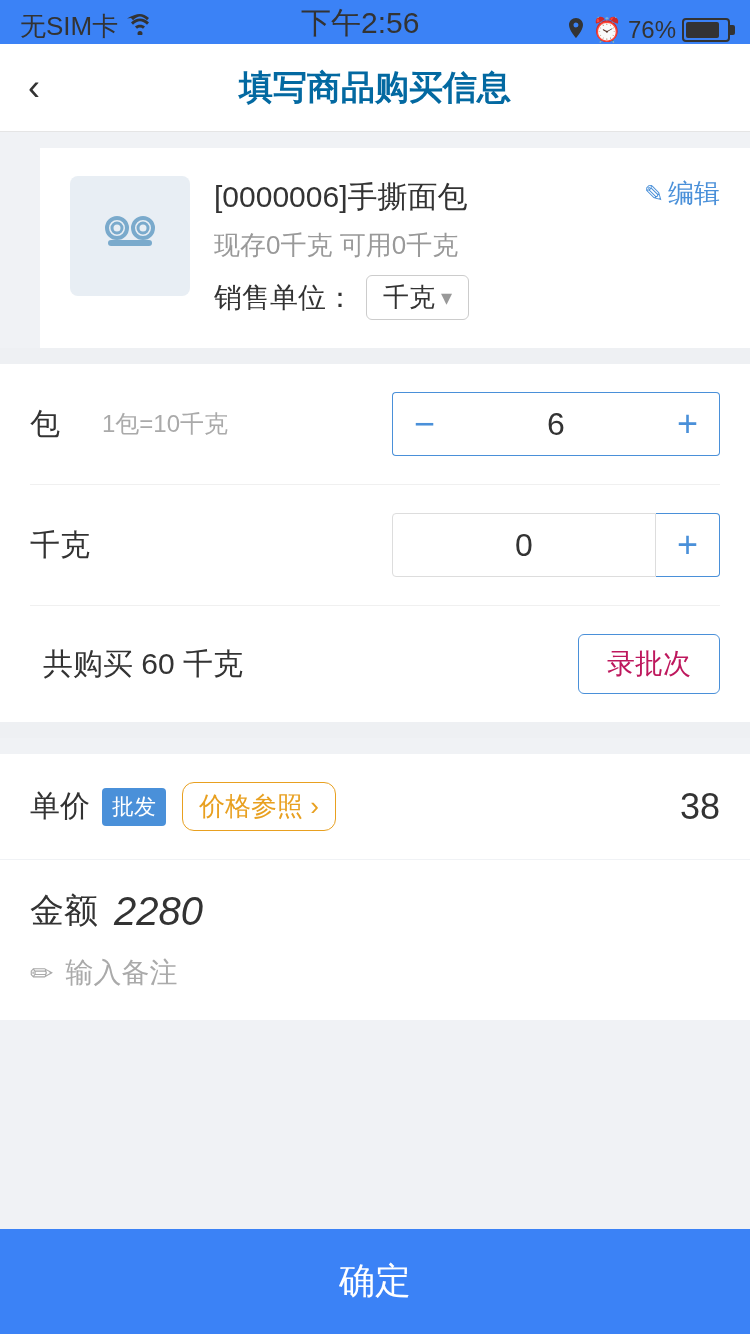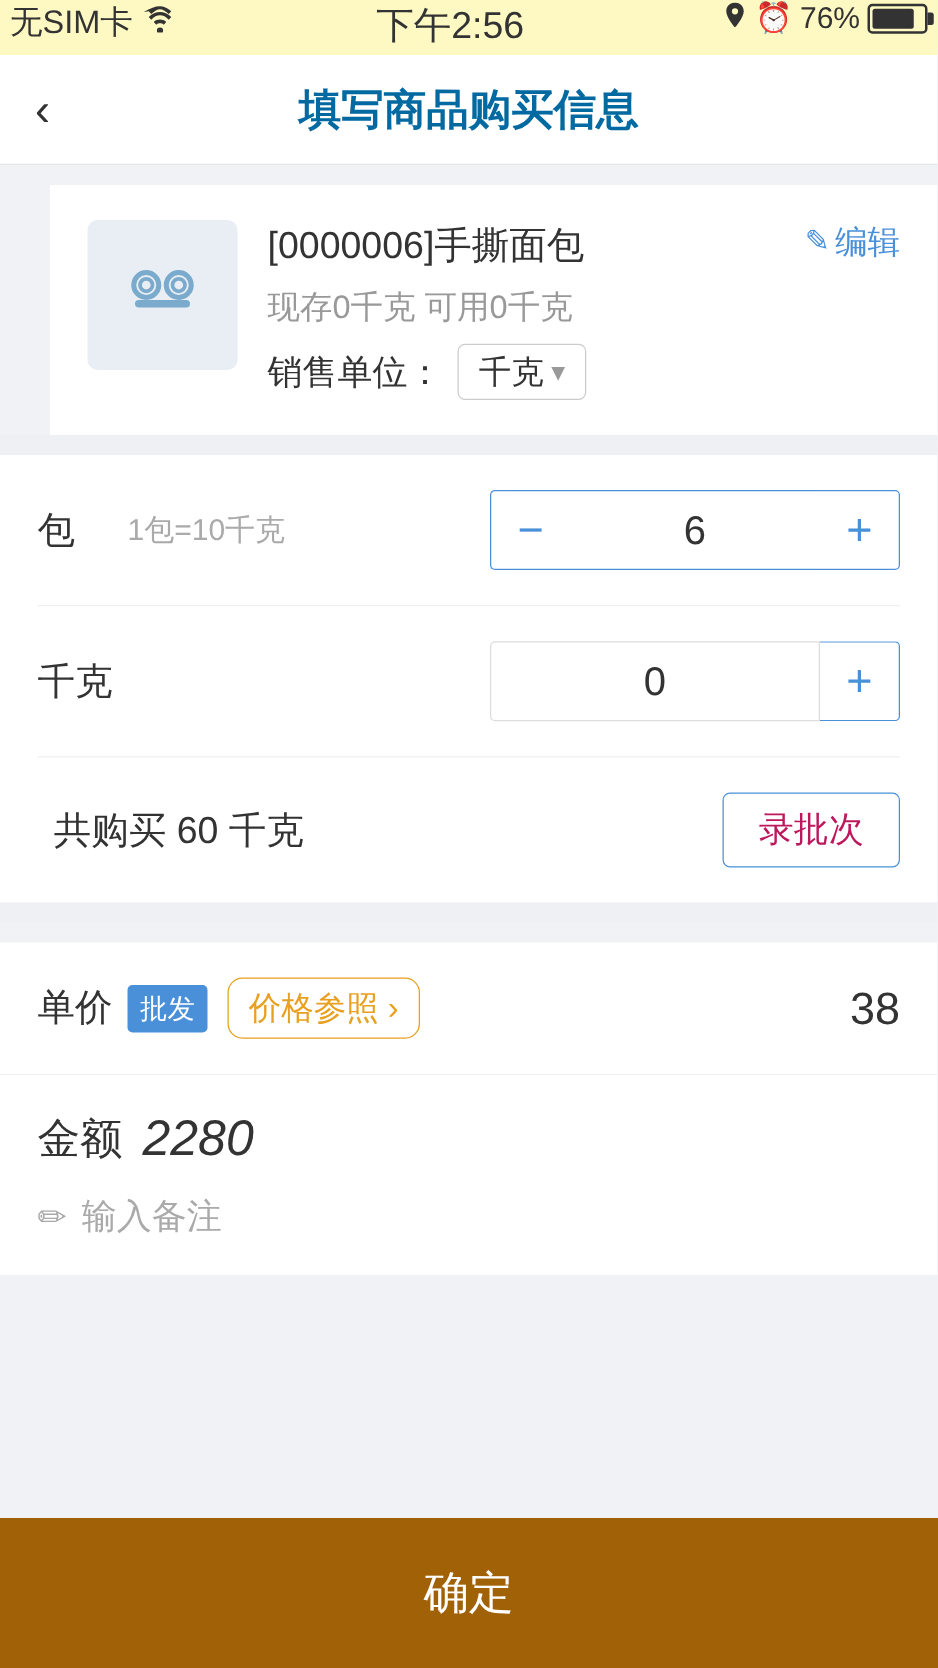--- a/index.html
+++ b/index.html
@@ -10,25 +10,25 @@
       font-family: -apple-system, "PingFang SC", "Helvetica Neue", sans-serif;
       background: #f0f2f5;
       position: relative;
       overflow-x: hidden;
     }
 
     
     .status-bar {
       width: 100%;
       height: 44px;
-      background: #fef9c3;
-      display: flex;
-      align-items: flex-start;
+      background: #3b82f6;
+      display: flex;
+      align-items: flex-end;
       justify-content: space-between;
-      padding: 0 8px;
+      padding: 0 20px;
       font-size: 26px;
       color: #333;
     }
     .status-bar .left { display: flex; align-items: center; gap: 8px; }
     .status-bar .center { font-size: 30px; font-weight: 500; }
     .status-bar .right { display: flex; align-items: center; gap: 6px; font-size: 24px; }
     .battery-icon {
       width: 48px; height: 24px; border: 2px solid #333; border-radius: 4px;
       position: relative; display: inline-block;
     }
@@ -239,22 +239,22 @@
     .bottom-space {
       height: 300px;
       background: #f0f2f5;
     }
 
     
     .confirm-btn {
       position: fixed;
       bottom: 0; left: 0; right: 0;
       width: 750px;
-      height: 120px;
-      background: #a16207;
+      height: 105px;
+      background: #3b82f6;
       color: #fff;
       font-size: 36px;
       border: none;
       cursor: pointer;
       display: flex; align-items: center; justify-content: center;
       font-weight: 500;
     }
   </style>
 </head>
 <body>

